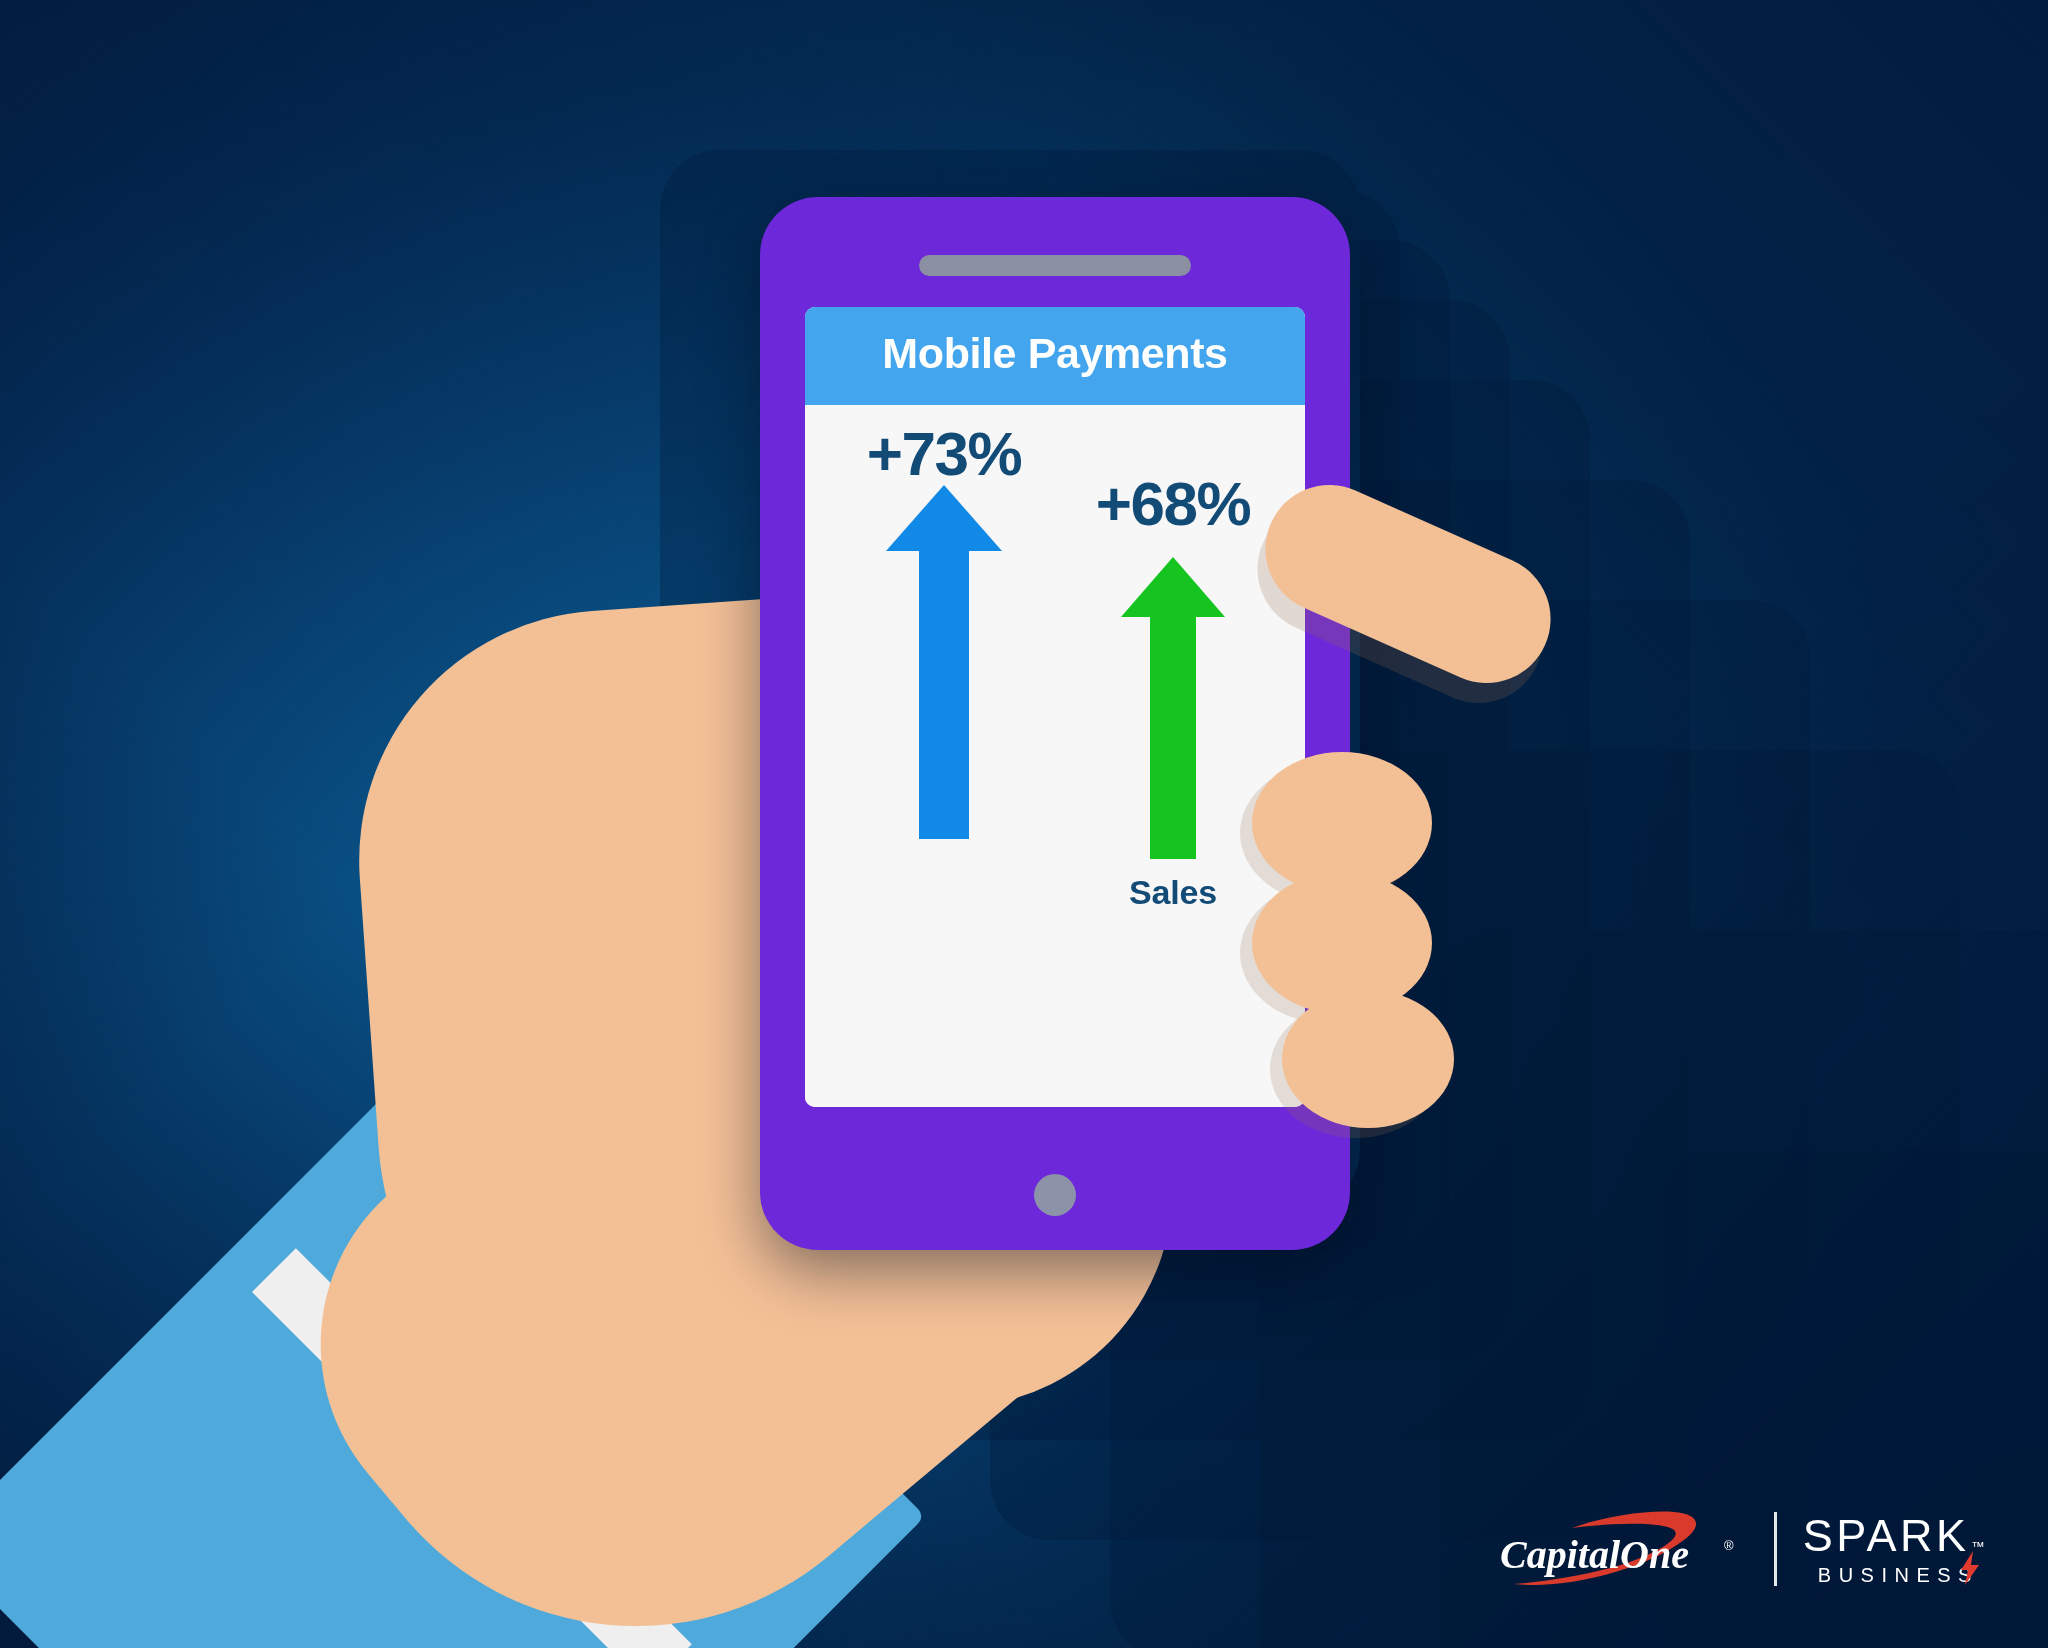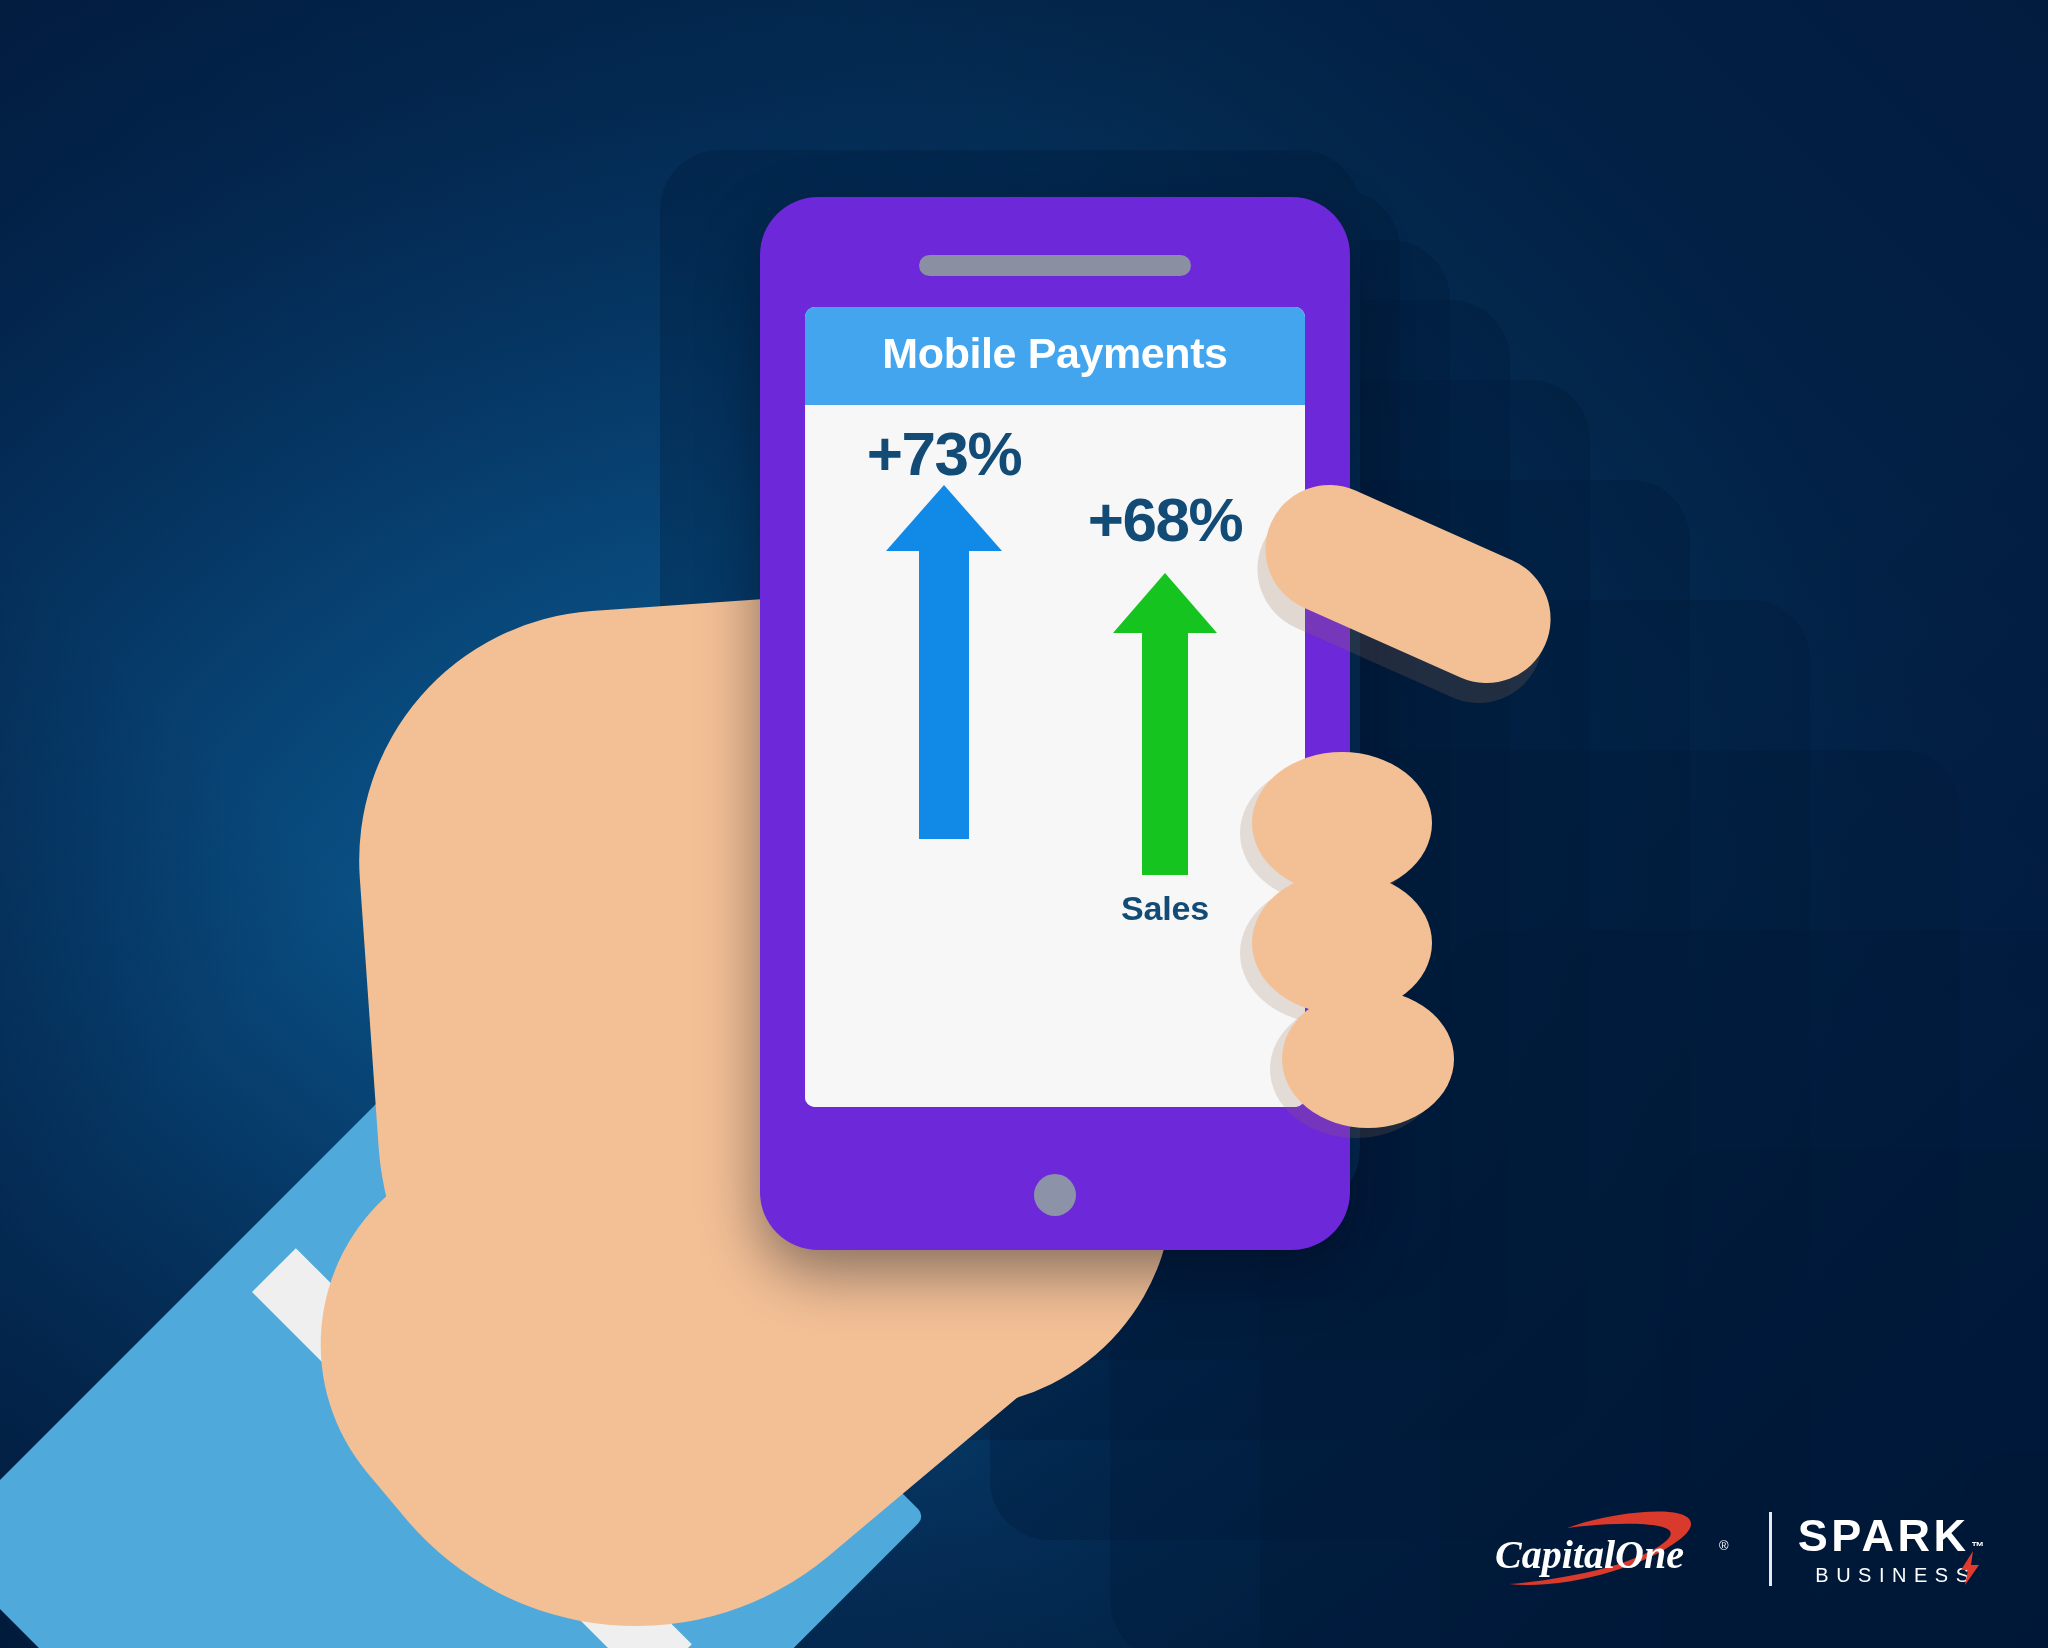--- a/index.html
+++ b/index.html
@@ -263,21 +263,21 @@
   
   .m1 { left: 24px; top: 18px; width: 230px; }
   .m1 .arrow-head {
     border-left: 58px solid transparent;
     border-right: 58px solid transparent;
     border-bottom: 66px solid #1189E6;
   }
   .m1 .arrow-shaft { width: 50px; height: 288px; background: #1189E6; }
 
   
-  .m2 { left: 260px; top: 68px; width: 200px; margin-top: 16px; }
+  .m2 { left: 268px; top: 68px; width: 200px; }
   .m2 .arrow-head {
     border-left: 52px solid transparent;
     border-right: 52px solid transparent;
     border-bottom: 60px solid #16C41F;
   }
   .m2 .arrow-shaft { width: 46px; height: 242px; background: #16C41F; }
 
   .m1 .metric-value { }
   .m2 .metric-value { margin-bottom: 22px; }
   .m1 .metric-label { margin-top: 14px; }
@@ -308,21 +308,21 @@
     display: flex;
     flex-direction: column;
     align-items: center;
     gap: 7px;
   }
   .spark-word {
     position: relative;
     font-size: 45px;
     letter-spacing: 3.5px;
     color: #FFFFFF;
-    font-weight: 700;
+    font-weight: 400;
     line-height: 1;
     display: flex;
     align-items: baseline;
     justify-content: space-between;
   }
   .spark-tm {
     font-size: 13px;
     vertical-align: super;
     margin-left: 2px;
     color: #FFFFFF;

